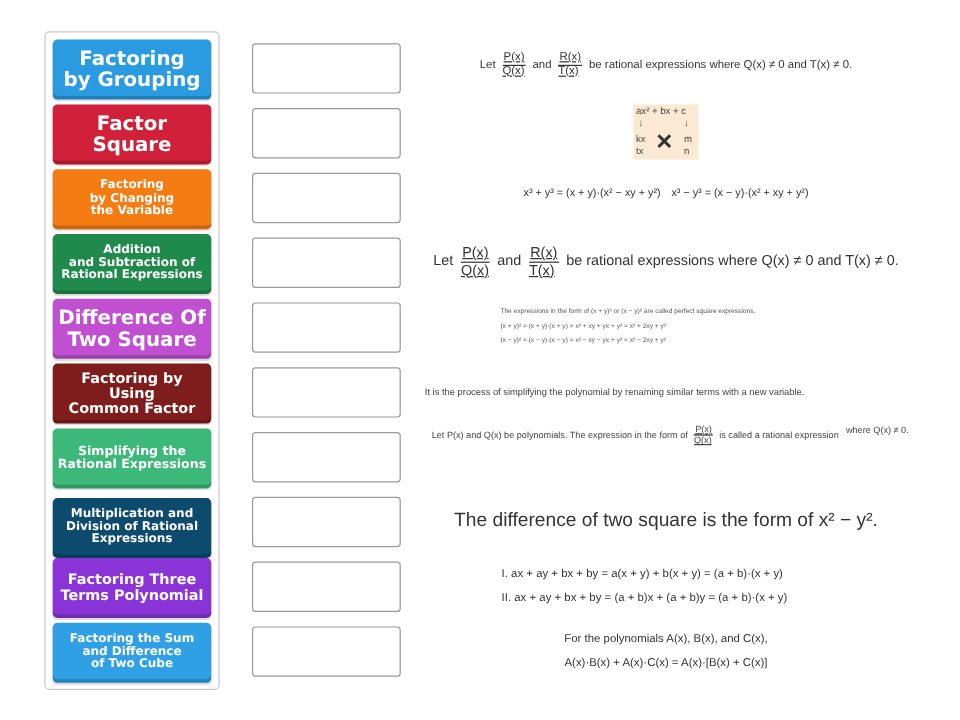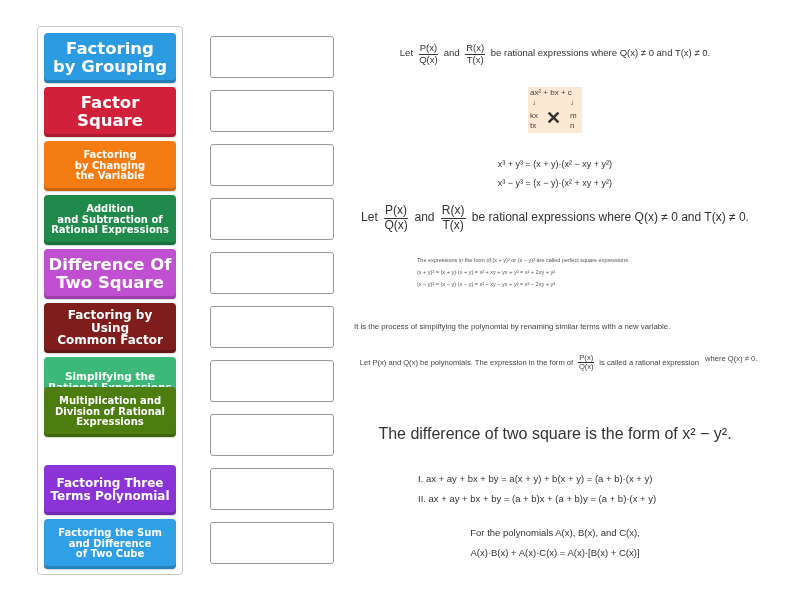--- a/index.html
+++ b/index.html
@@ -28,21 +28,21 @@
   .slot {
     position: absolute; left: 210px; width: 124px; height: 42px;
     border: 1px solid #9a9a9a; border-radius: 3px; background: #fff;
   }
 
   .card {
     position: absolute; left: 345px; width: 420px; height: 48px;
     display: flex; align-items: center; justify-content: center;
     font-family: "Liberation Sans", sans-serif; color: #333;
   }
-  .frac { display: inline-flex; flex-direction: column; align-items: center; vertical-align: middle; margin: 0 3px; line-height: 1.1; }
+  .frac { display: inline-flex; flex-direction: column; vertical-align: middle; margin: 0 3px; line-height: 1.1; text-decoration: underline; }
   .frac .num { border-bottom: 1px solid #333; padding: 0 1px; }
   .math-line { white-space: nowrap; }
 </style>
 </head>
 <body>
 
 <div class="tile-panel">
   <div class="tile fs-lg" style="top:6px;background:#2a9be0">
       <span>Factoring
 by Grouping</span>
@@ -66,21 +66,21 @@
 Two Square</span>
     </div>
   <div class="tile fs-md" style="top:276px;background:#7f1d1d">
       <span>Factoring by Using
 Common Factor</span>
     </div>
   <div class="tile fs-sm" style="top:330px;background:#3cb878">
       <span>Simplifying the
 Rational Expressions</span>
     </div>
-  <div class="tile fs-xs" style="top:360px;background:#4d7c0f">
+  <div class="tile fs-xs" style="top:388px;background:#0c4a6e">
       <span>Multiplication and
 Division of Rational
 Expressions</span>
     </div>
   <div class="tile fs-md" style="top:438px;background:#8a34d8">
       <span>Factoring Three
 Terms Polynomial</span>
     </div>
   <div class="tile fs-xs" style="top:492px;background:#2f9fe6">
       <span>Factoring the Sum
@@ -122,21 +122,21 @@
     <span style="position:absolute;left:4px;top:11px;font-size:8px">↓</span>
     <span style="position:absolute;left:42px;top:11px;font-size:8px">↓</span>
     <span style="position:absolute;left:2px;top:24px">kx</span>
     <span style="position:absolute;left:2px;top:34px">tx</span>
     <span style="position:absolute;left:18px;top:20px;font-size:18px;font-weight:bold;color:#333">✕</span>
     <span style="position:absolute;left:42px;top:24px">m</span>
     <span style="position:absolute;left:42px;top:34px">n</span>
   </div>
 </div>
 
-<div class="card" style="top:149px;flex-direction:column;font-size:9px;gap:9px">
+<div class="card" style="top:136px;flex-direction:row;font-size:9px;gap:9px">
   <span class="math-line">x³ + y³ = (x + y)·(x² − xy + y²)</span>
   <span class="math-line">x³ − y³ = (x − y)·(x² + xy + y²)</span>
 </div>
 
 <div class="card" style="top:194px;font-size:12px">
   <span class="math-line">
     <span>Let</span>
     <span class="frac">
         <span class="num">P(x)</span>
         <span>Q(x)</span>

